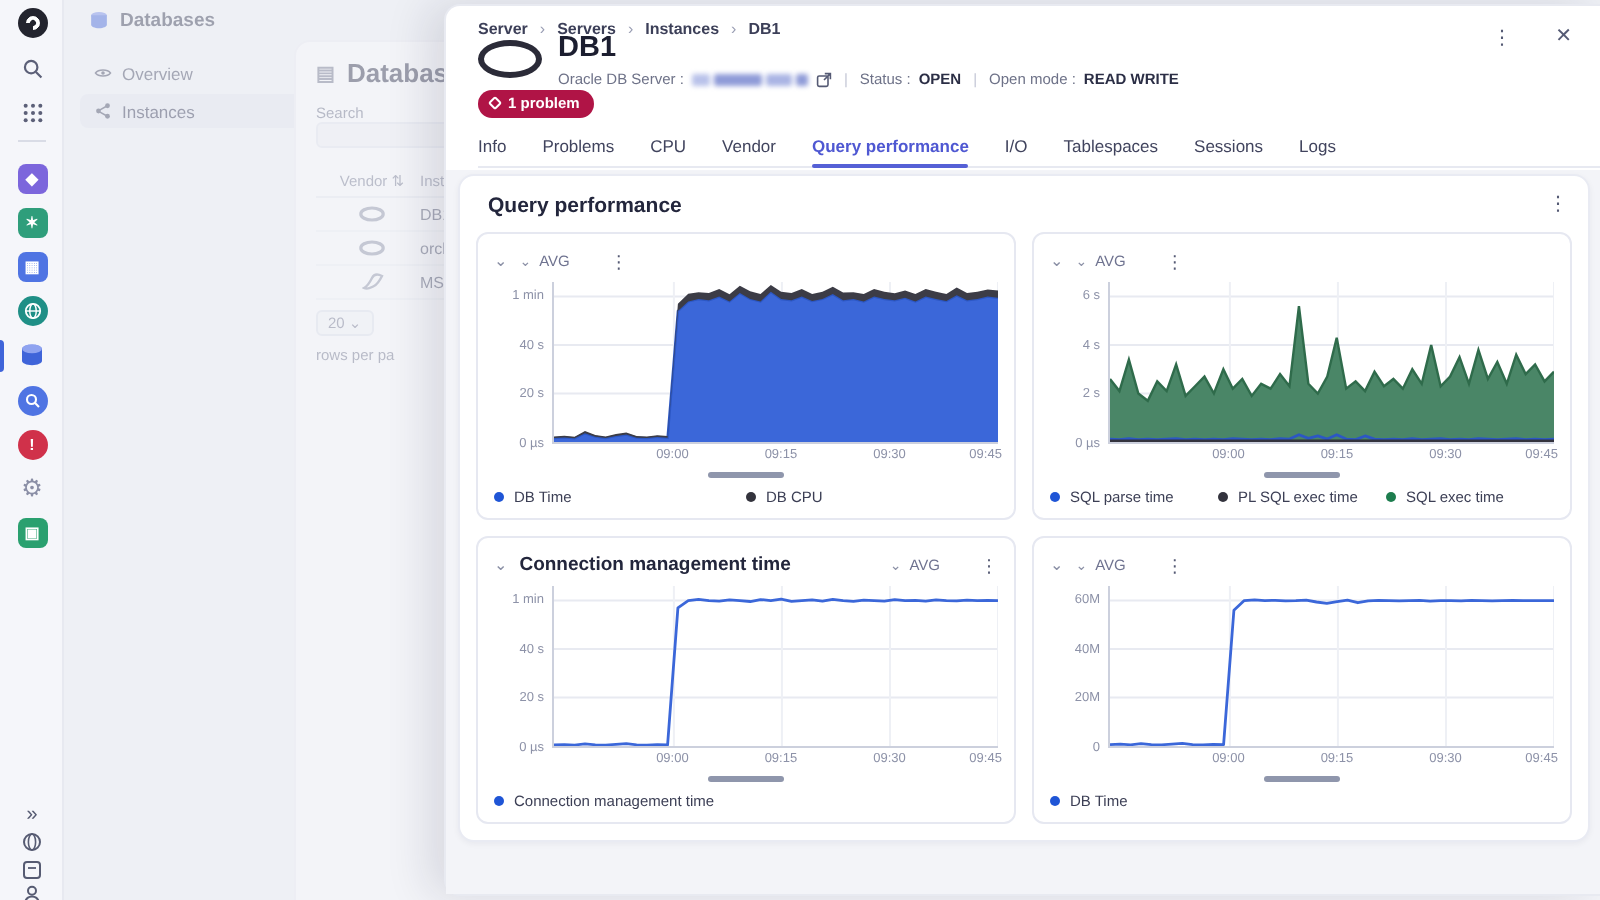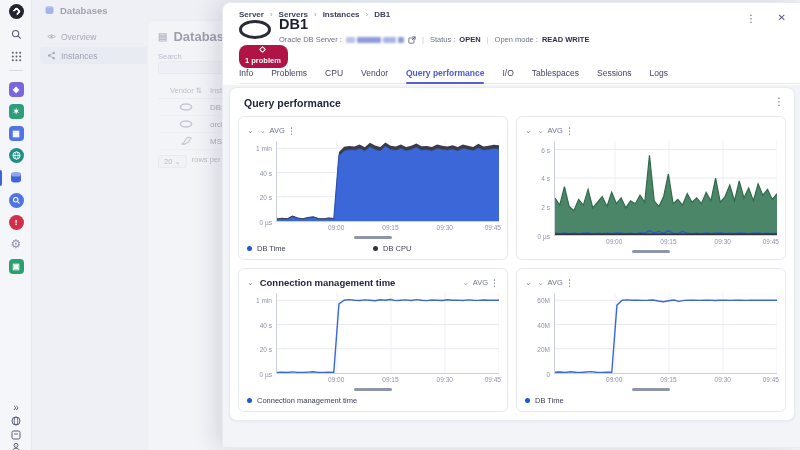--- a/index.html
+++ b/index.html
@@ -19,53 +19,53 @@
   .bg-nav-item { position:absolute; left:8px; width:118px; height:17px; display:flex; align-items:center; gap:5px; padding:0 7px; font-size:8.5px; color:#40445f; border-radius:4px; }
   .bg-nav-item.sel { background:#e3e5f0; color:#2e3250; }
   .bg-card { position:absolute; left:115px; top:20px; right:-10px; bottom:-10px; background:#fbfbfd; border-radius:8px; border:1px solid #ececf3; }
   .bg-h1 { position:absolute; left:10px; top:8px; display:flex; gap:6px; align-items:center; font-size:13px; font-weight:bold; color:#2c2f49; white-space:nowrap; overflow:hidden; width:105px; }
   .bg-search-label { position:absolute; left:10px; top:31px; font-size:7.5px; color:#6d7189; }
   .bg-search { position:absolute; left:10px; top:40px; right:8px; height:13px; background:#f1f2f7; border:1px solid #e4e6ee; border-radius:3px; }
   .bg-table { position:absolute; left:10px; top:62px; right:8px; }
   .bg-th { display:flex; font-size:7.5px; color:#777b93; padding:3px 4px; border-bottom:1px solid #e9eaf1; }
   .bg-tr { display:flex; align-items:center; font-size:8px; color:#4a4e68; padding:0 4px; height:17px; border-bottom:1px solid #eff0f5; }
   .bg-col1 { width:48px; display:flex; justify-content:center; }
-  .bg-pag { position:absolute; left:10px; top:134px; display:flex; align-items:flex-start; gap:5px; font-size:7.5px; color:#70748c; }
+  .bg-pag { position:absolute; left:10px; top:134px; display:flex; align-items:flex-start; gap:5px; font-size:7.5px; color:#70748c;flex-direction:column; }
   .bg-pagebox { border:1px solid #dfe2ec; background:#f4f5f9; border-radius:3px; padding:1px 5px; font-size:7.5px; }
 
   
   #modal { position:absolute; left:222px; top:2px; width:578px; height:446px; background:#fff; border:1px solid #e8eaf1; border-right:none; border-radius:8px 0 0 8px; box-shadow:-8px 0 22px rgba(25,28,55,.12); z-index:10; }
   #crumbs { position:absolute; left:16px; top:7px; display:flex; gap:6px; align-items:center; font-size:8px; font-weight:600; color:#3c3f58; }
   .crumb-sep { color:#9a9eb4; font-weight:400; }
   #modal-kebab { position:absolute; right:44px; top:10px; color:#555a74; font-size:10px; cursor:pointer; }
   #modal-close { position:absolute; right:14px; top:9px; color:#555a74; font-size:10px; cursor:pointer; }
   #oracle-logo { position:absolute; left:16px; top:17px; width:32px; height:19px; border:3.5px solid #2b2b38; border-radius:50%; }
   #db-title { position:absolute; left:56px; top:13px; font-size:14.5px; font-weight:bold; color:#1c1e30; }
   #meta-row { position:absolute; left:56px; top:32px; display:flex; align-items:center; gap:4px; font-size:7.5px; color:#6e7288; white-space:nowrap; }
   #meta-row b { color:#2b2e45; font-weight:700; }
   .meta-sep { color:#c4c7d6; margin:0 2px; }
   .redact { display:inline-flex; gap:2px; align-items:center; filter:blur(1.2px); }
   .redact i { display:block; height:6px; border-radius:1px; }
-  #problem-badge { position:absolute; left:16px; top:42px; display:inline-flex; align-items:center; gap:4px; background:#b01446; color:#fff; font-size:7.5px; font-weight:600; padding:2px 7px 2.5px 6px; border-radius:8px; cursor:pointer;flex-direction:column; }
+  #problem-badge { position:absolute; left:16px; top:42px; display:inline-flex; align-items:center; gap:4px; background:#b01446; color:#fff; font-size:7.5px; font-weight:600; padding:2px 7px 2.5px 6px; border-radius:8px; cursor:pointer; }
   .pent { width:5px; height:5px; border:1px solid #fff; transform:rotate(45deg); border-radius:1px; }
   #tabs { position:absolute; left:16px; top:60px; right:0; height:21px; display:flex; gap:18px; border-bottom:1px solid #e7e9f1; }
   .tab { font-size:8.5px; color:#41445e; padding-top:5px; cursor:pointer; position:relative; }
   .tab.active { color:#4f58d2; font-weight:700; }
   .tab.active::after { content:""; position:absolute; left:0; right:0; bottom:-1px; height:2px; background:#5560d6; border-radius:2px; }
   #modal-body { position:absolute; left:0; top:82px; right:0; bottom:0; background:#f3f4f8; }
   #section-card { position:absolute; left:6px; top:2px; width:566px; height:334px; background:#fff; border:1px solid #e9ebf3; border-radius:8px; box-shadow:0 1px 3px rgba(25,28,55,.05); }
   #section-head { position:absolute; left:14px; top:9px; font-size:10.5px; font-weight:bold; color:#23263c; }
   #section-kebab { position:absolute; right:10px; top:8px; color:#555a74; font-size:10px; cursor:pointer; }
   #charts-grid { position:absolute; left:8px; top:28px; right:8px; bottom:8px; display:grid; grid-template-columns:1fr 1fr; grid-template-rows:1fr 1fr; gap:8px; }
   .chart-card { background:#fff; border:1px solid #e6e8f1; border-radius:6px; padding:6px 8px 4px 8px; display:flex; flex-direction:column; }
   .ch-head { display:flex; align-items:center; height:15px; margin-bottom:3px; }
   .ch-chev { color:#8b90a6; font-size:8px; margin-right:6px; cursor:pointer; }
   .ch-title { font-size:9.5px; font-weight:bold; color:#23263c; flex:1; }
   .ch-agg-chev { color:#8b90a6; font-size:7px; margin-right:4px; cursor:pointer; }
-  .ch-agg { font-size:7.5px; color:#6f7390; margin-right:2px; cursor:pointer; }
+  .ch-agg { font-size:7.5px; color:#6f7390; margin-right:20px; cursor:pointer; }
   .ch-kebab { color:#555a74; font-size:9px; cursor:pointer; }
   .plot-row { display:flex; flex:1; min-height:0; }
   .ygutter { width:29px; position:relative; }
   .ytick { position:absolute; right:4px; font-size:6.5px; color:#8d92a8; transform:translateY(50%); }
   .plot { position:relative; flex:1; border-left:1px solid #ccd0dd; border-bottom:1px solid #ccd0dd; }
   .plot svg { position:absolute; inset:0; width:100%; height:100%; }
   .xrow { height:11px; position:relative; margin-left:29px; }
   .xtick { position:absolute; top:2px; font-size:6.5px; color:#8d92a8; transform:translateX(-50%); white-space:nowrap; }
   .scrollrow { height:8px; display:flex; align-items:center; justify-content:center; }
   .mini-scrollbar { width:38px; height:3px; border-radius:2px; background:#8f96ac; cursor:pointer; }
@@ -378,20 +378,34 @@
             </div>
           <div class="xrow">
               <span class="xtick" style="left: 27%;">09:00</span>
               <span class="xtick" style="left: 51.33%;">09:15</span>
               <span class="xtick" style="left: 75.67%;">09:30</span>
               <span class="xtick" style="left: 100%; transform: translateX(-88%);">09:45</span>
             </div>
           <div class="scrollrow">
               <div class="mini-scrollbar"></div>
             </div>
+          <div class="legend">
+              <span class="leg-item">
+                <span class="leg-dot" style="background: rgb(31, 85, 214);"></span>
+                <span>SQL parse time</span>
+              </span>
+              <span class="leg-item">
+                <span class="leg-dot" style="background: rgb(51, 51, 61);"></span>
+                <span>PL SQL exec time</span>
+              </span>
+              <span class="leg-item">
+                <span class="leg-dot" style="background: rgb(29, 125, 78);"></span>
+                <span>SQL exec time</span>
+              </span>
+            </div>
         </div>
         <div class="chart-card">
           <div class="ch-head">
             <span class="ch-chev">⌄</span>
             <span class="ch-title">Connection management time</span>
             <span class="ch-agg-chev">⌄</span>
             <span class="ch-agg">AVG</span>
             <span class="ch-kebab">⋮</span>
           </div>
           <div class="plot-row">

